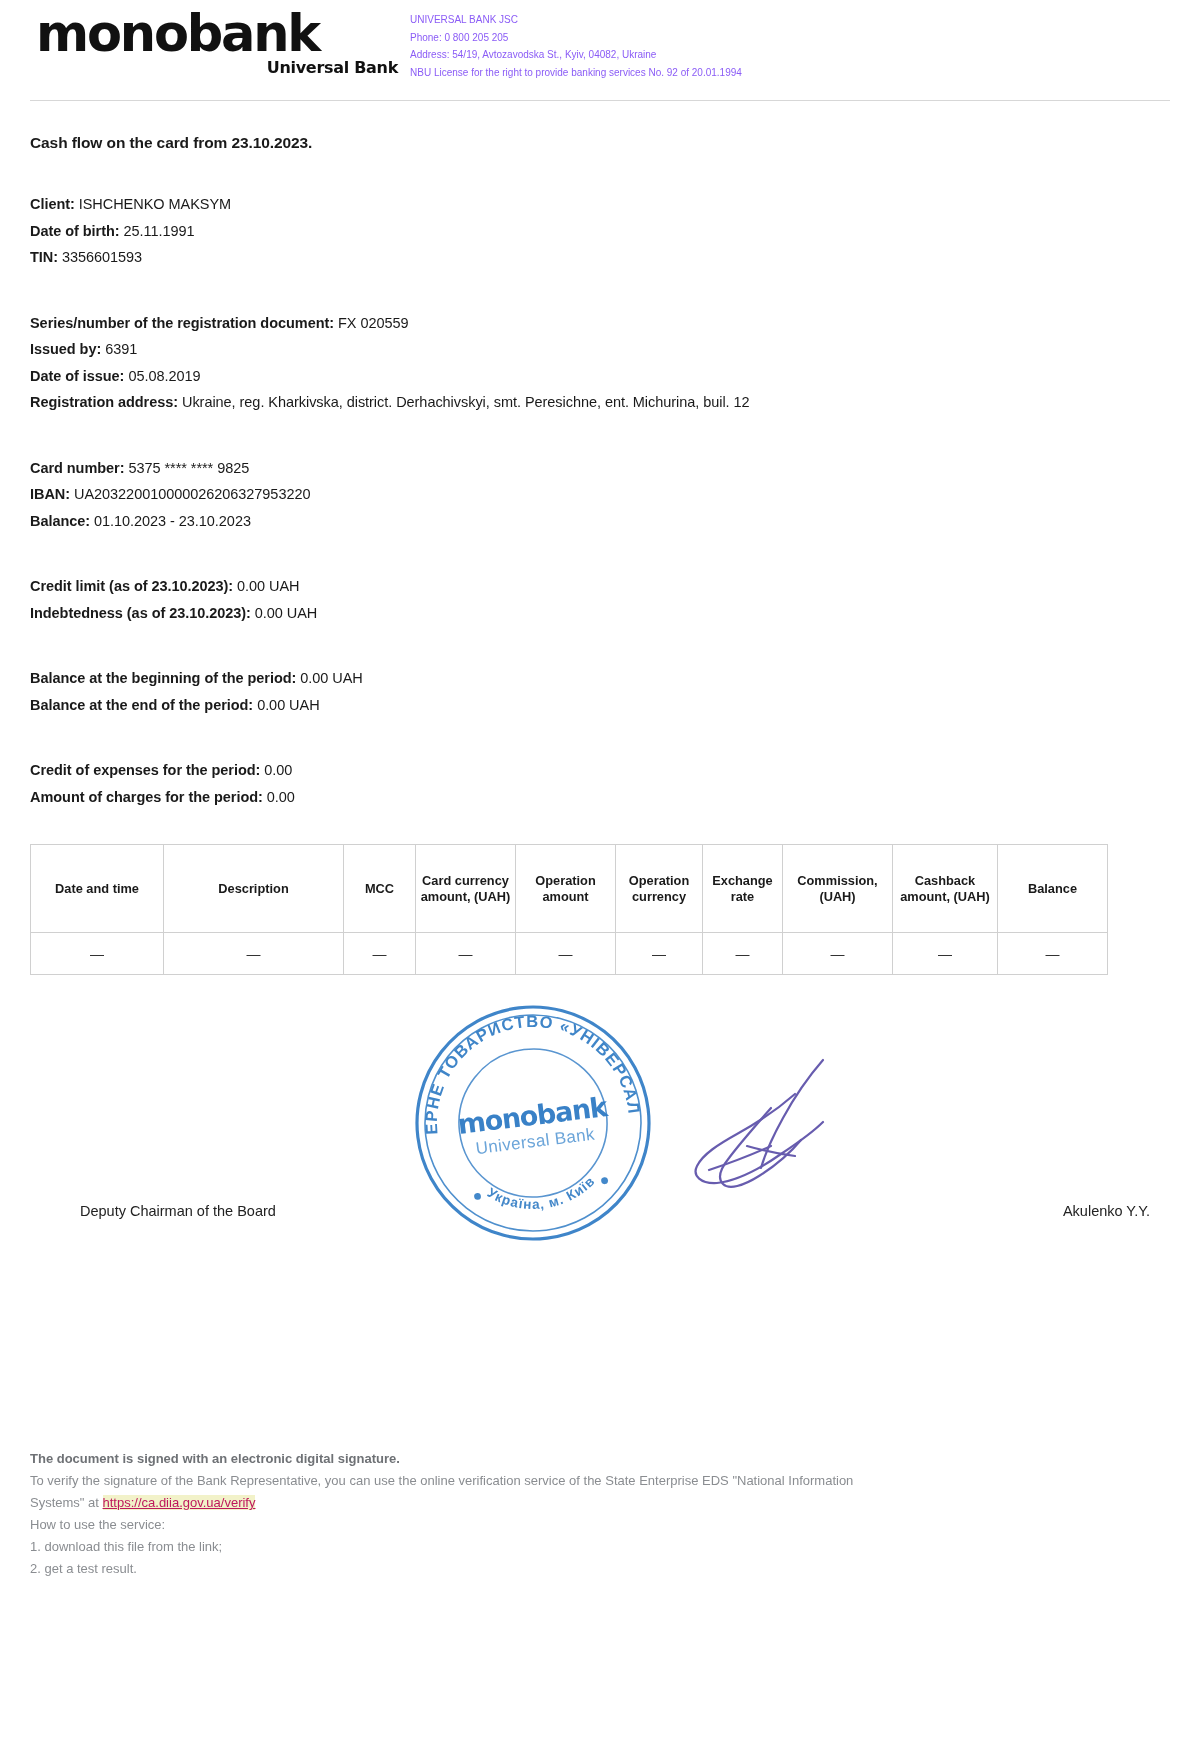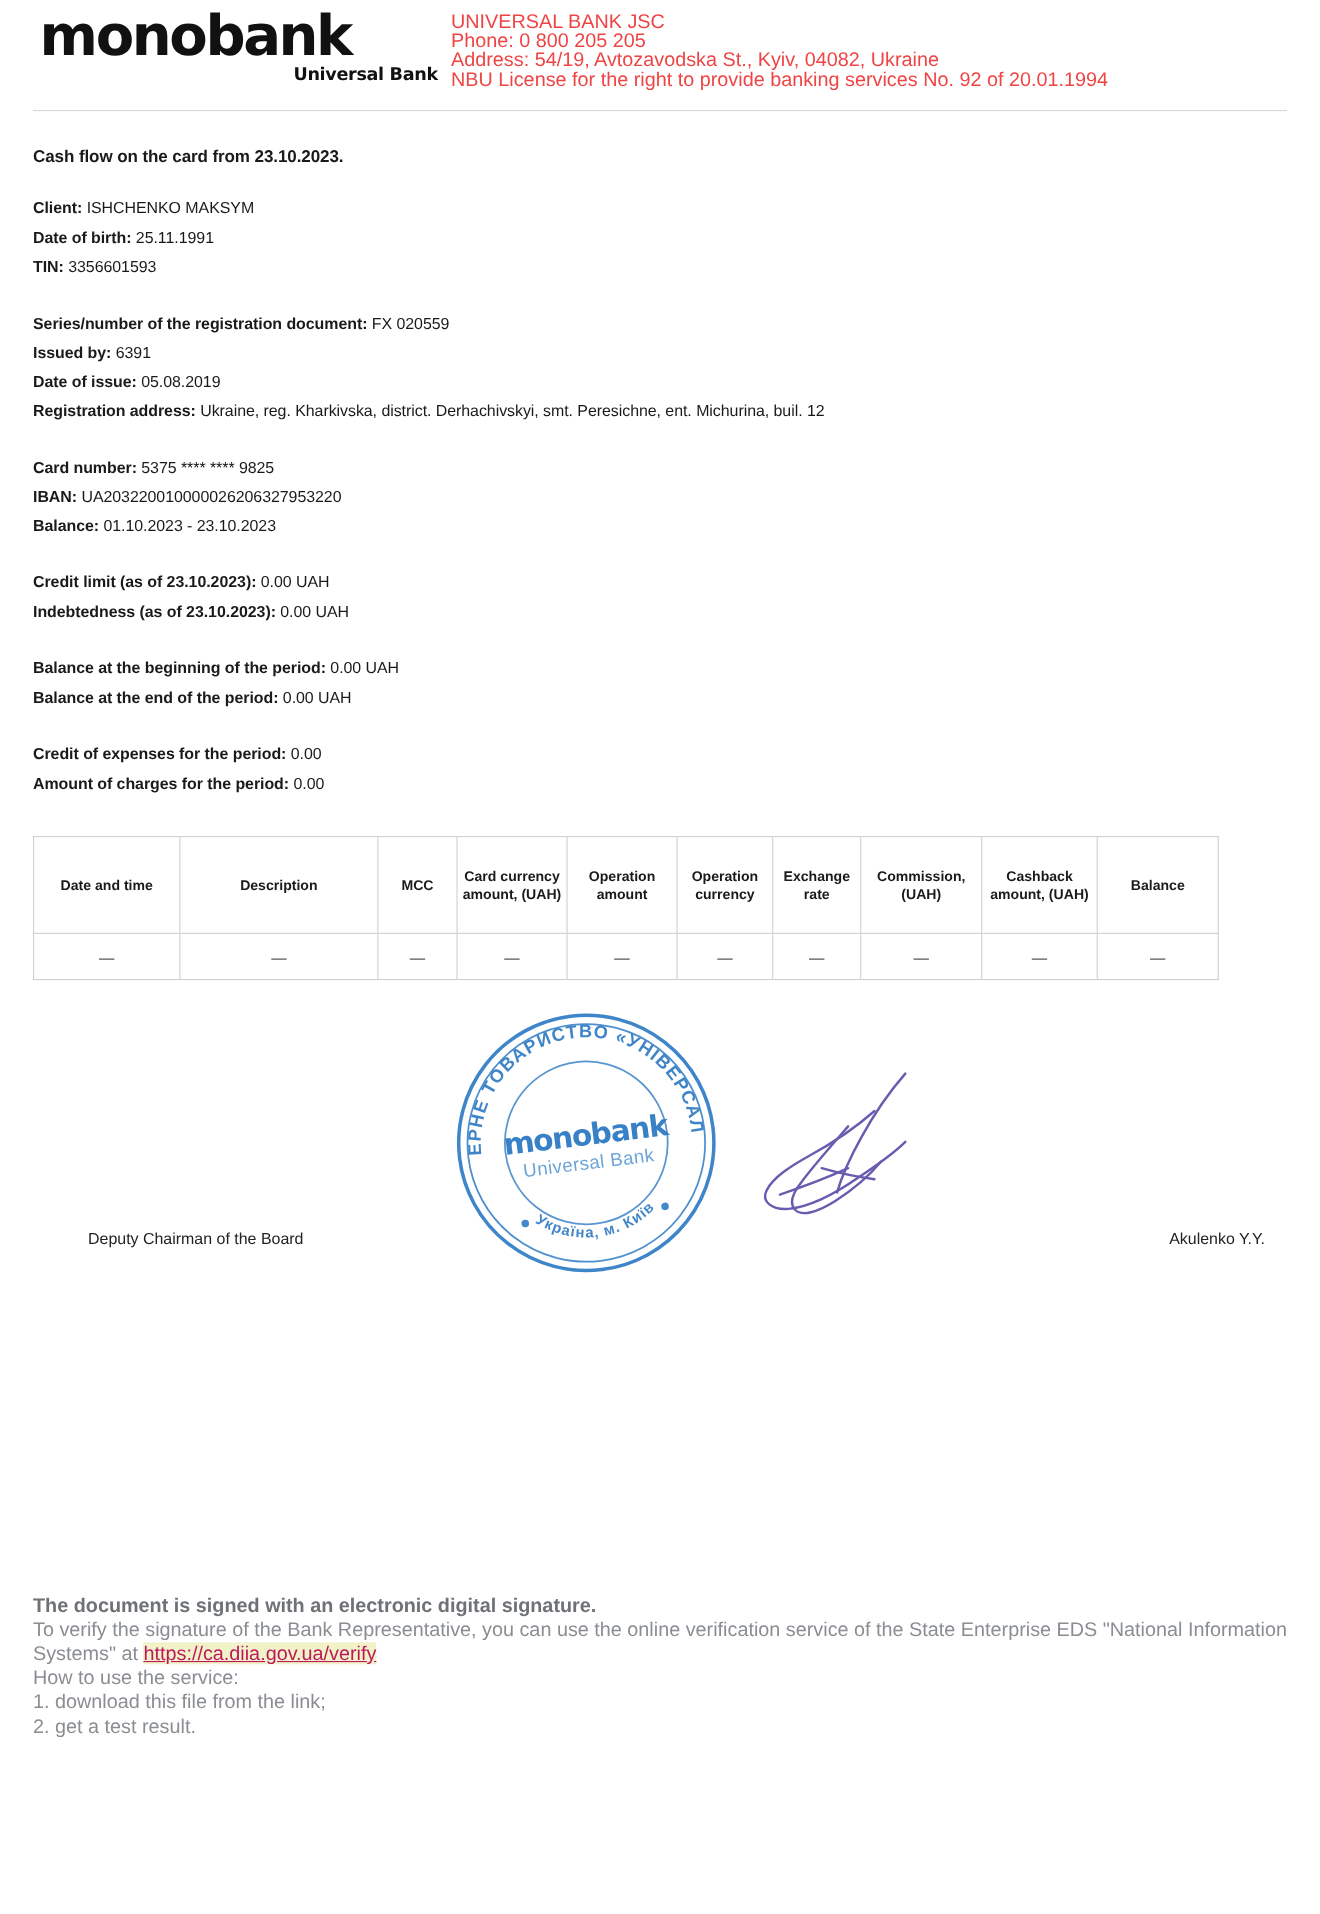--- a/index.html
+++ b/index.html
@@ -41,39 +41,39 @@
     font-size: 16px;
     letter-spacing: -0.3px;
     color: #111111;
     text-align: right;
     padding-right: 2px;
     margin-top: -4px;
   }
   .bank-info {
     padding-left: 10px;
     padding-top: 5px;
-    color: #ef4444;
-    font-size: 18px;
+    color: #8b5cf6;
+    font-size: 10px;
     line-height: 17.5px;
   }
   .hr-top {
     border: 0;
     border-top: 1px solid #d7d7d7;
     margin: 8px 30px 0 30px;
   }
 
   
   .content { padding: 0 30px; }
   .doc-title {
     font-weight: bold;
     font-size: 15.5px;
     margin-top: 33px;
     letter-spacing: -0.1px;
   }
-  .block { margin-top: 25px; }
+  .block { margin-top: 39px; }
   .line {
     font-size: 14.5px;
     line-height: 26.5px;
     letter-spacing: -0.05px;
     white-space: nowrap;
   }
   .line b { font-weight: bold; }
 
   
   .tbl-wrap { margin-top: 34px; }
@@ -131,21 +131,21 @@
     color: #222;
   }
 
   
   .footer {
     position: absolute;
     left: 30px;
     top: 1448px;
     width: 1140px;
     color: #8a8d91;
-    font-size: 18px;
+    font-size: 13px;
     line-height: 22px;
   }
   .footer .f-bold { font-weight: bold; color: #6e7175; }
   .footer a, .footer .link {
     color: #be185d;
     text-decoration: underline;
     background: #f2f2c9;
   }
   .footer .f-list { margin-top: 0; }
 </style>

